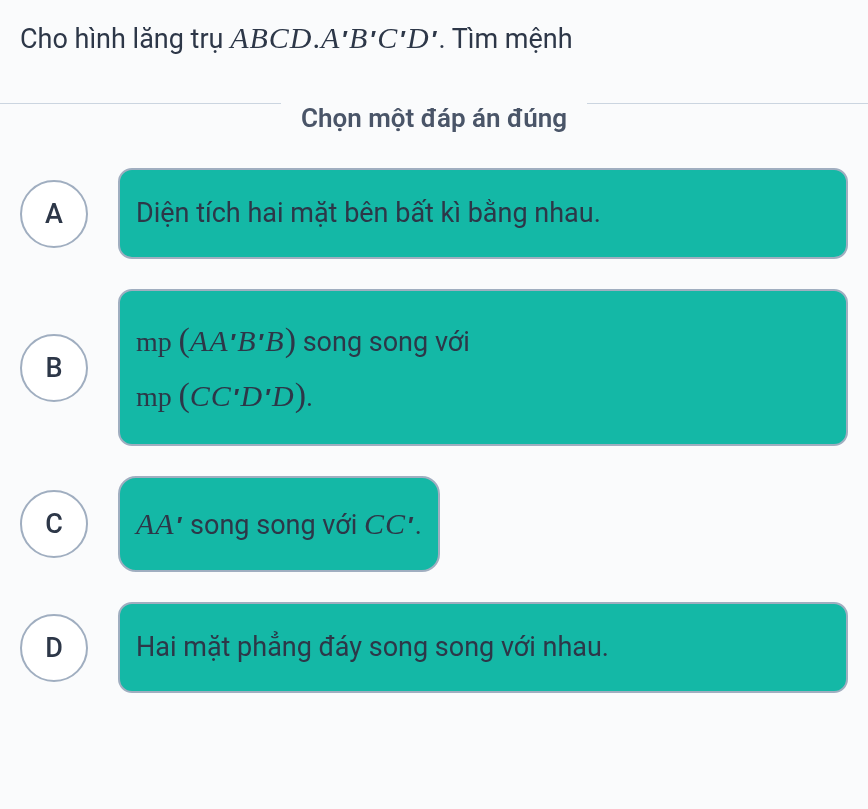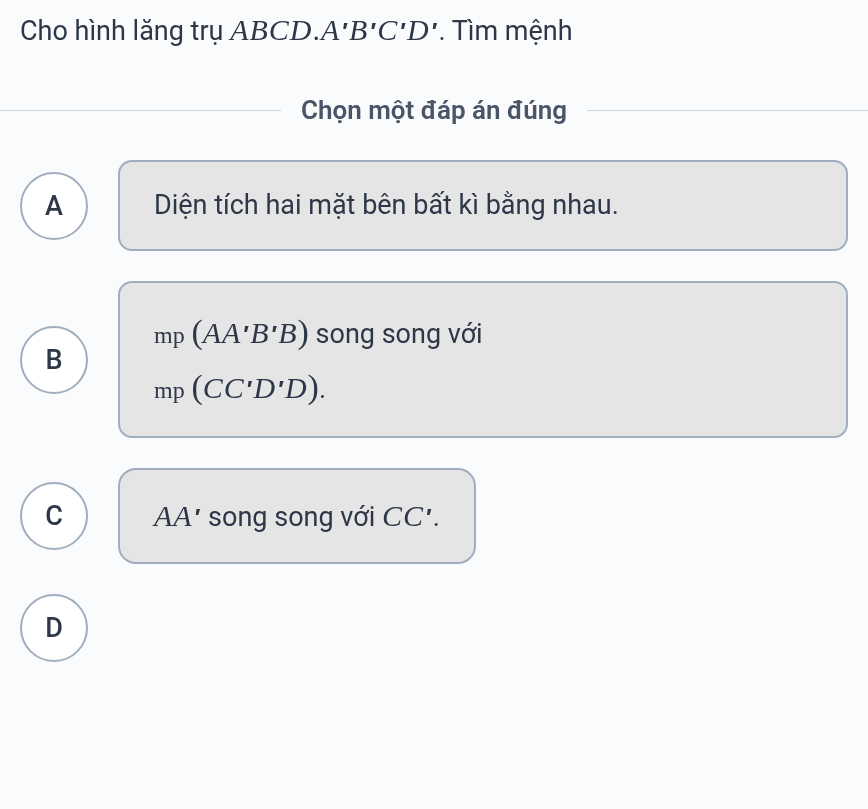--- a/index.html
+++ b/index.html
@@ -11,39 +11,38 @@
       font-family: -apple-system, BlinkMacSystemFont, 'Segoe UI', Roboto, sans-serif;
       width: 868px;
       background: #fafbfc;
       color: #2d3748;
       padding: 0;
     }
     .question-text {
       font-size: 27px;
       line-height: 1.7;
       color: #2d3748;
-      padding: 4px 20px 30px 20px;
+      padding: 12px 20px 30px 20px;
       font-weight: 400;
     }
     .math-it {
       font-family: 'Times New Roman', serif;
       font-style: italic;
       font-size: 30px;
       letter-spacing: 1px;
     }
     .prime {
       font-style: normal;
       font-family: sans-serif;
       font-size: 24px;
       font-weight: bold;
       padding-left: 2px;
     }
     .divider-wrap {
       display: flex;
-      align-items: center;
       margin: 10px 0 35px 0;
     }
     .divider-line {
       flex: 1;
       height: 1px;
       background: #cbd5e0;
     }
     .divider-text {
       font-size: 26px;
       font-weight: 600;
@@ -71,34 +70,34 @@
       font-size: 27px;
       font-weight: 500;
       color: #2d3748;
       background: #fff;
       cursor: pointer;
     }
     .option-box {
       flex: 1;
       border: 2px solid #a0aec0;
       border-radius: 14px;
-      padding: 22px 34px;
+      padding: 22px 16px;
       font-size: 27px;
       line-height: 1.6;
       color: #2d3748;
-      background: #e5e5e5;
+      background: #14b8a6;
       cursor: pointer;
     }
     .option-box.narrow-c {
       flex: 0 0 auto;
       border-radius: 18px;
     }
     .mp {
       font-family: 'Times New Roman', serif;
-      font-size: 24px;
+      font-size: 28px;
     }
     .paren-big {
       font-family: 'Times New Roman', serif;
       font-size: 34px;
     }
   </style>
 </head>
 <body>
 
 <div class="question-text">
@@ -140,15 +139,18 @@
     </div>
     <div class="option-box narrow-c">
       <span class="math-it">AA<span class="prime">′</span></span><span> song song với </span><span class="math-it">CC<span class="prime">′</span></span><span>.</span>
     </div>
   </div>
 
   <div class="option-row">
     <div class="option-letter">
       <span>D</span>
     </div>
+    <div class="option-box">
+      <span>Hai mặt phẳng đáy song song với nhau.</span>
+    </div>
   </div>
 
 </div>
 
 </body></html>

